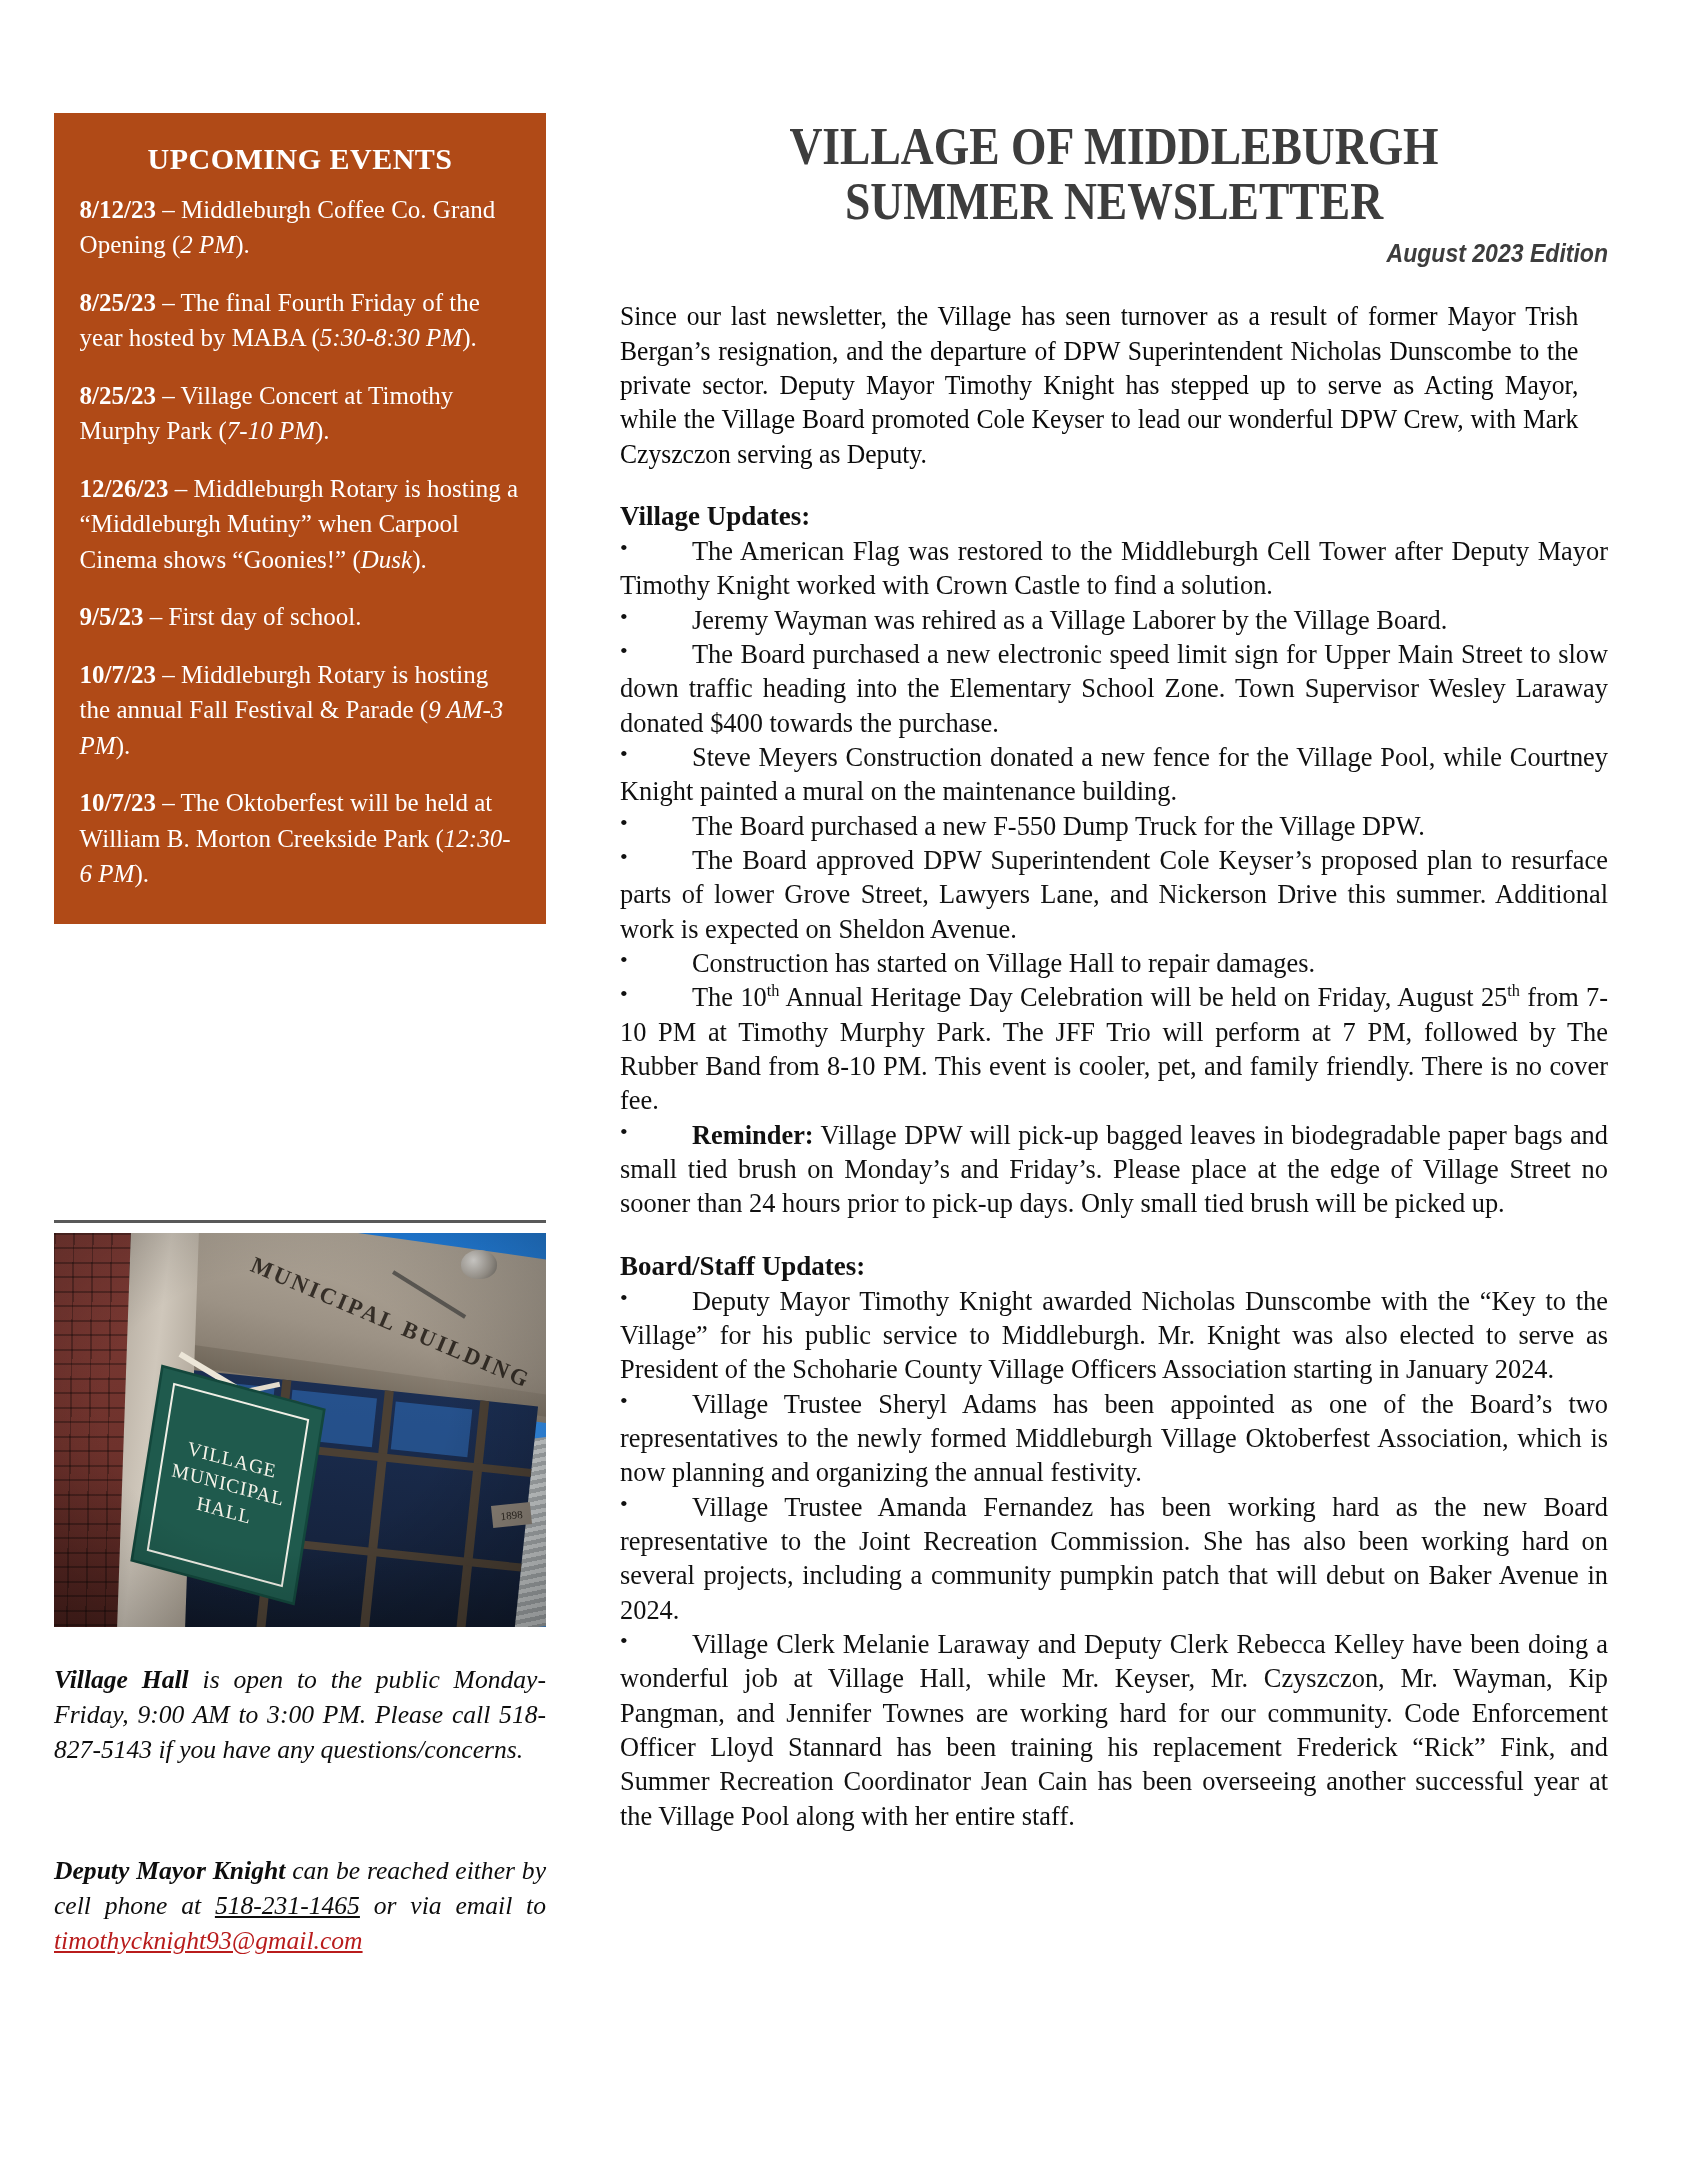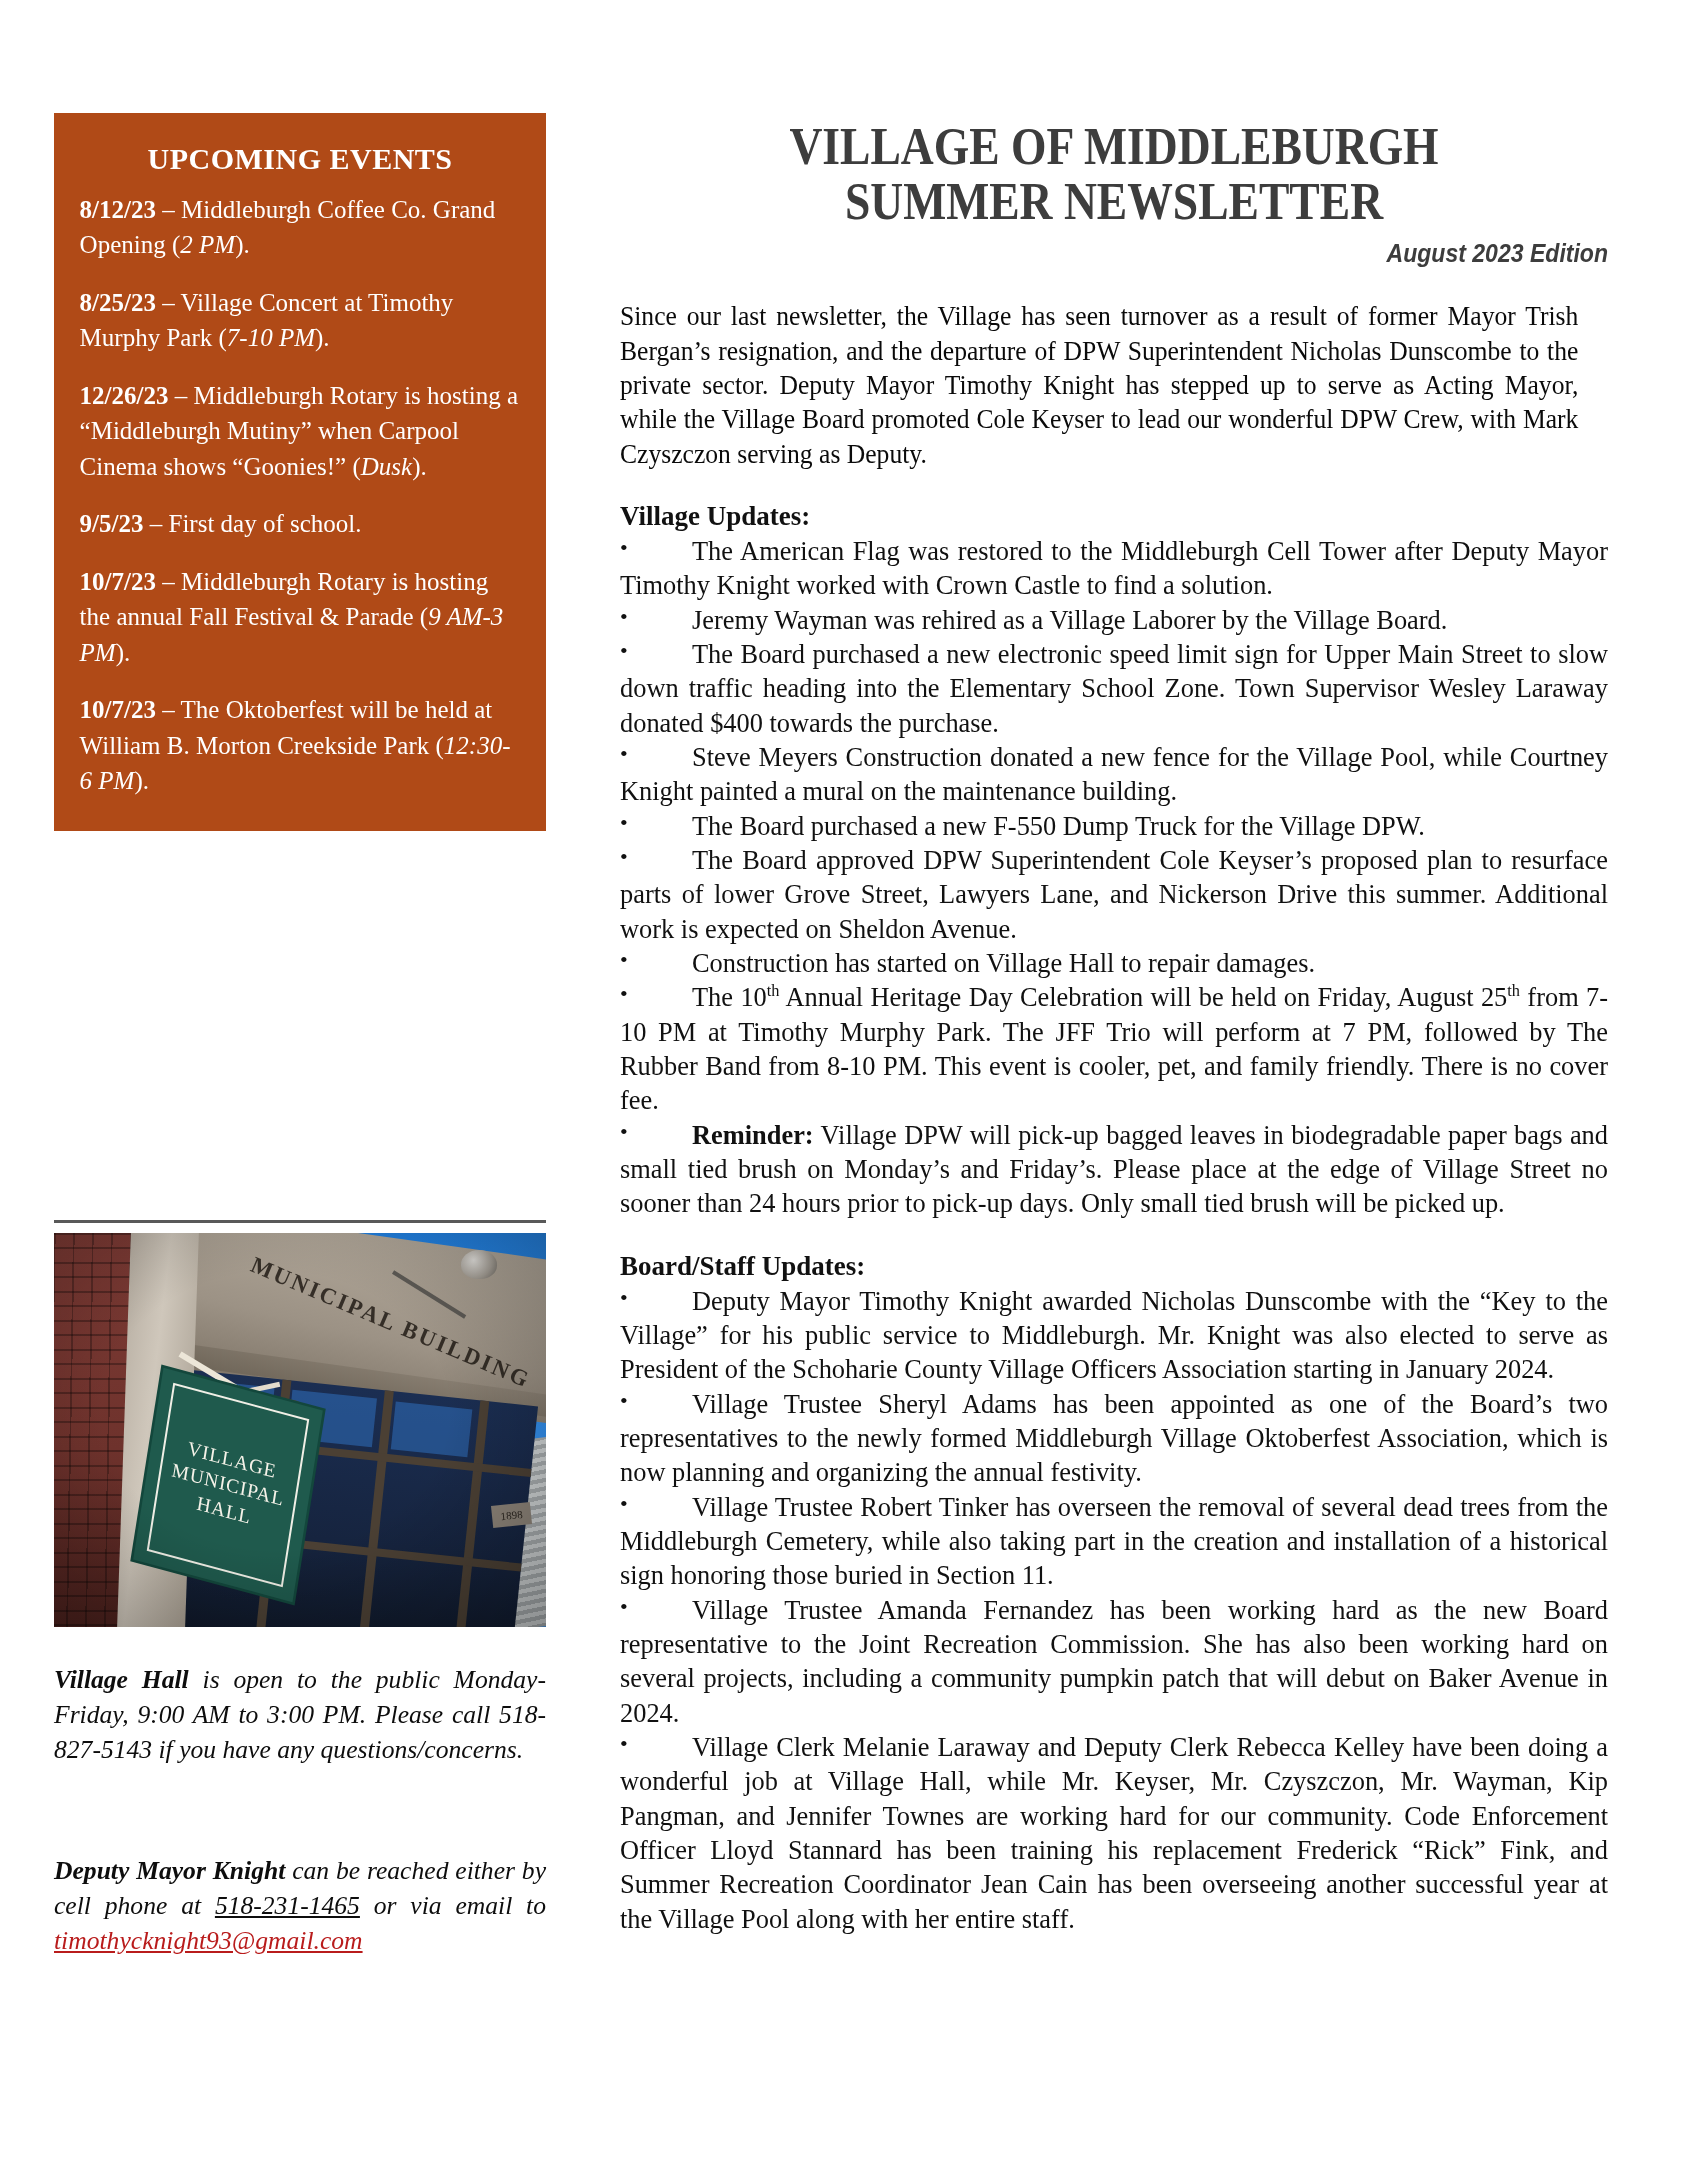--- a/index.html
+++ b/index.html
@@ -368,20 +368,21 @@
 </head>
 <body>
 
 <div class="page">
 
   <div class="left-col">
     <div class="events-box">
       <div class="events-title">UPCOMING EVENTS</div>
       <div id="events-list">
           <p class="event-item"><span class="event-date">8/12/23</span> – <span>Middleburgh Coffee Co. Grand Opening (</span><span class="event-time">2 PM</span>).</p>
+          <p class="event-item"><span class="event-date">8/25/23</span> – <span>The final Fourth Friday of the year hosted by MABA (</span><span class="event-time">5:30-8:30 PM</span>).</p>
           <p class="event-item"><span class="event-date">8/25/23</span> – <span>Village Concert at Timothy Murphy Park (</span><span class="event-time">7-10 PM</span>).</p>
           <p class="event-item"><span class="event-date">12/26/23</span> – <span>Middleburgh Rotary is hosting a “Middleburgh Mutiny” when Carpool Cinema shows “Goonies!” (</span><span class="event-time">Dusk</span>).</p>
           <p class="event-item"><span class="event-date">9/5/23</span> – <span>First day of school.</span></p>
           <p class="event-item"><span class="event-date">10/7/23</span> – <span>Middleburgh Rotary is hosting the annual Fall Festival &amp; Parade (</span><span class="event-time">9 AM-3 PM</span>).</p>
           <p class="event-item"><span class="event-date">10/7/23</span> – <span>The Oktoberfest will be held at William B. Morton Creekside Park (</span><span class="event-time">12:30-6 PM</span>).</p>
         </div>
     </div>
   </div>
 
   <div class="left-rule"></div>
@@ -449,20 +450,19 @@
         <li>The Board approved DPW Superintendent Cole Keyser’s proposed plan to resurface parts of lower Grove Street, Lawyers Lane, and Nickerson Drive this summer. Additional work is expected on Sheldon Avenue.</li>
         <li>Construction has started on Village Hall to repair damages.</li>
         <li>The 10<sup>th</sup> Annual Heritage Day Celebration will be held on Friday, August 25<sup>th</sup> from 7-10 PM at Timothy Murphy Park. The JFF Trio will perform at 7 PM, followed by The Rubber Band from 8-10 PM. This event is cooler, pet, and family friendly. There is no cover fee.</li>
         <li><span class="bold-inline">Reminder:</span><span> Village DPW will pick-up bagged leaves in biodegradable paper bags and small tied brush on Monday’s and Friday’s. Please place at the edge of Village Street no sooner than 24 hours prior to pick-up days. Only small tied brush will be picked up.</span></li>
       </ul>
 
     <div class="section-head">Board/Staff Updates:</div>
     <ul class="bullets" id="board-updates-list">
         <li>Deputy Mayor Timothy Knight awarded Nicholas Dunscombe with the “Key to the Village” for his public service to Middleburgh. Mr. Knight was also elected to serve as President of the Schoharie County Village Officers Association starting in January 2024.</li>
         <li>Village Trustee Sheryl Adams has been appointed as one of the Board’s two representatives to the newly formed Middleburgh Village Oktoberfest Association, which is now planning and organizing the annual festivity.</li>
-        <li>Village Trustee Robert Tinker has overseen the removal of several dead trees from the Middleburgh Cemetery, while also taking part in the creation and installation of a historical sign honoring those buried in Section 11.</li>
         <li>Village Trustee Amanda Fernandez has been working hard as the new Board representative to the Joint Recreation Commission. She has also been working hard on several projects, including a community pumpkin patch that will debut on Baker Avenue in 2024.</li>
         <li>Village Clerk Melanie Laraway and Deputy Clerk Rebecca Kelley have been doing a wonderful job at Village Hall, while Mr. Keyser, Mr. Czyszczon, Mr. Wayman, Kip Pangman, and Jennifer Townes are working hard for our community. Code Enforcement Officer Lloyd Stannard has been training his replacement Frederick “Rick” Fink, and Summer Recreation Coordinator Jean Cain has been overseeing another successful year at the Village Pool along with her entire staff.</li>
       </ul>
   </div>
 
 </div>
 
 
 </body></html>

